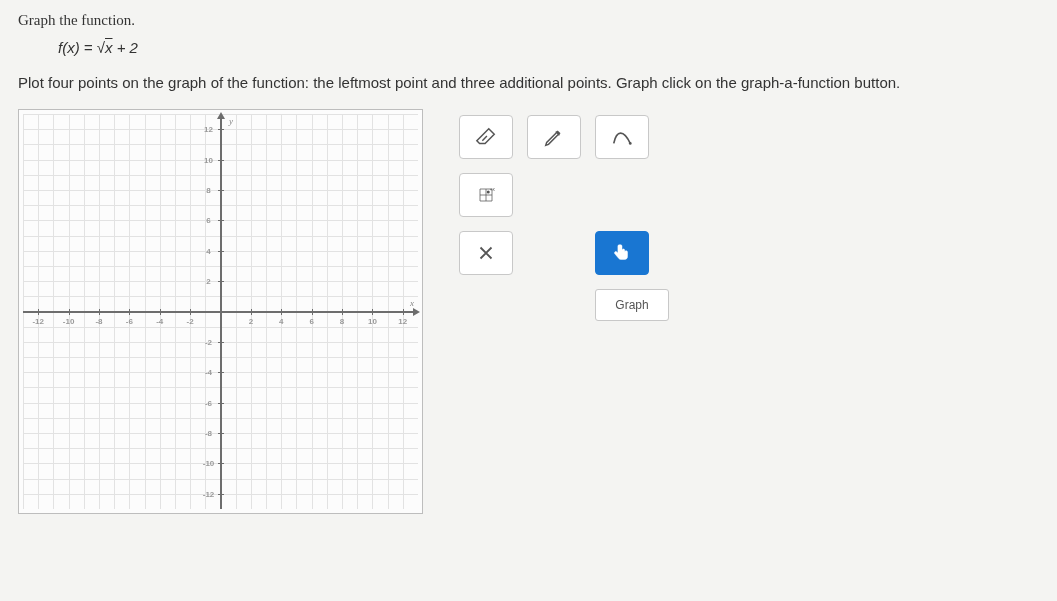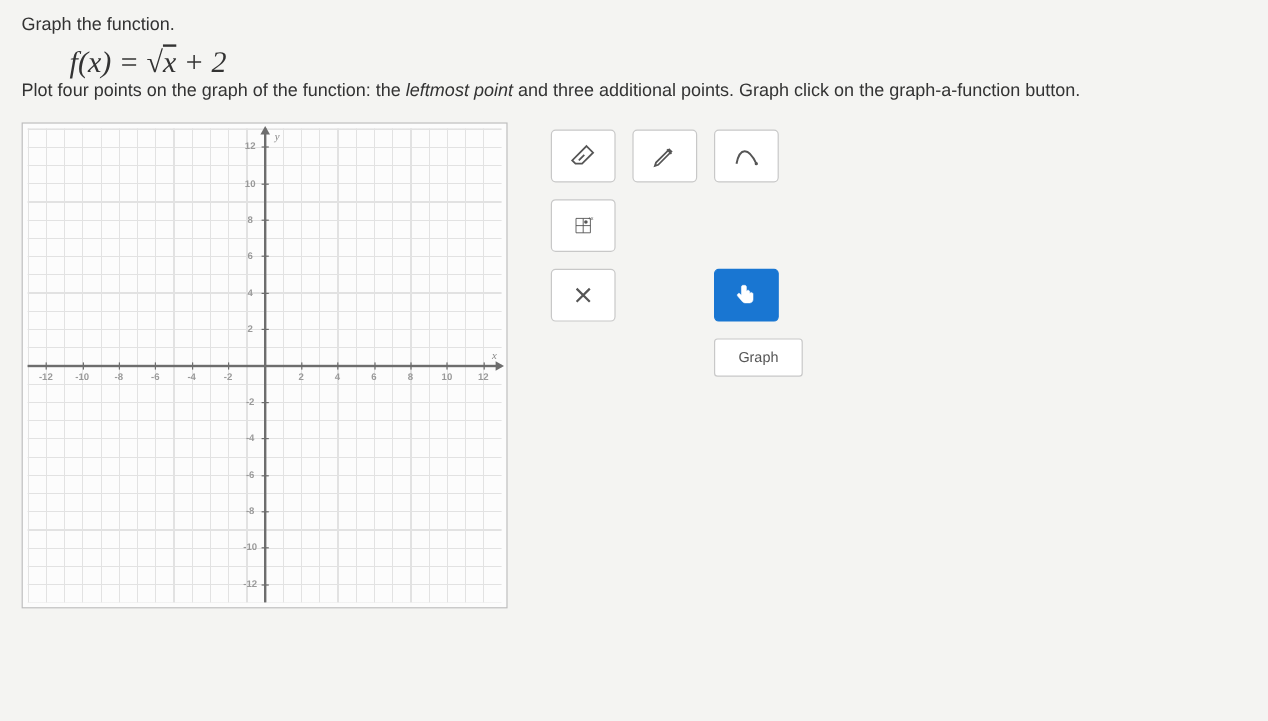--- a/index.html
+++ b/index.html
@@ -5,31 +5,31 @@
   * { box-sizing: border-box; margin: 0; padding: 0; }
   html, body { width: 1057px; height: 601px; overflow: hidden; }
   body {
     font-family: Arial, Helvetica, sans-serif;
     font-size: 15px;
     color: #333;
     background: #f4f4f2;
     padding: 12px 18px;
   }
   .instructions { margin-bottom: 8px; }
-  .instr-line1 { margin-bottom: 10px; }
+  .instr-line1 { margin-bottom: 10px; font-family: Liberation Serif, serif; }
   .formula {
-    font-family: Liberation Serif, serif;
-    font-size: 25px;
+    font-family: Liberation Sans, sans-serif;
+    font-size: 15px;
     margin-left: 40px;
-    margin-bottom: 0;
+    margin-bottom: 18px;
     font-style: italic;
   }
   .formula .sqrt-sym { font-style: normal; }
   .instr-line3 { margin-bottom: 18px; }
-  .italic { font-style: italic; }
+  .italic { }
   .work-area { display: flex; gap: 30px; align-items: flex-start; }
   .graph-wrap {
     border: 1px solid #bdbdbd;
     background: #fcfcfc;
     padding: 4px;
   }
   .graph {
     position: relative;
     width: 395px;
     height: 395px;

